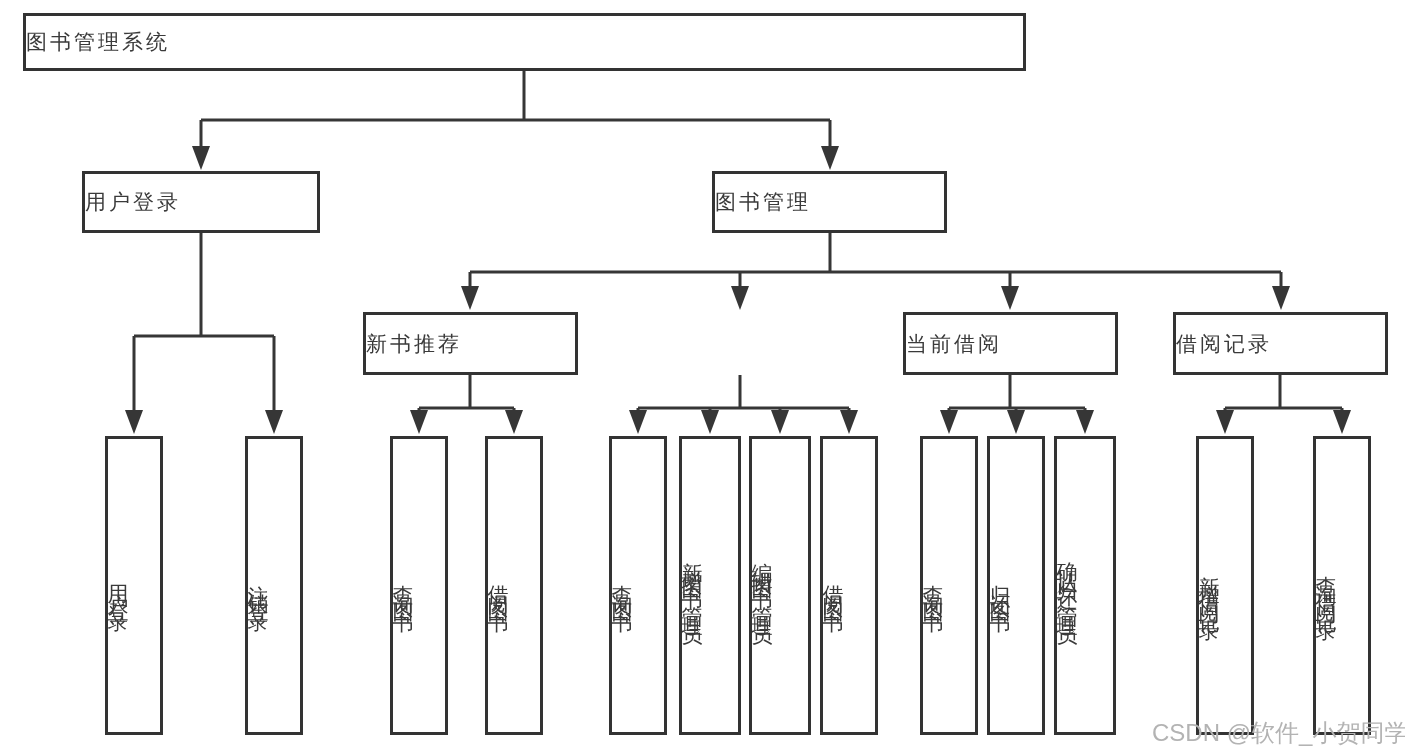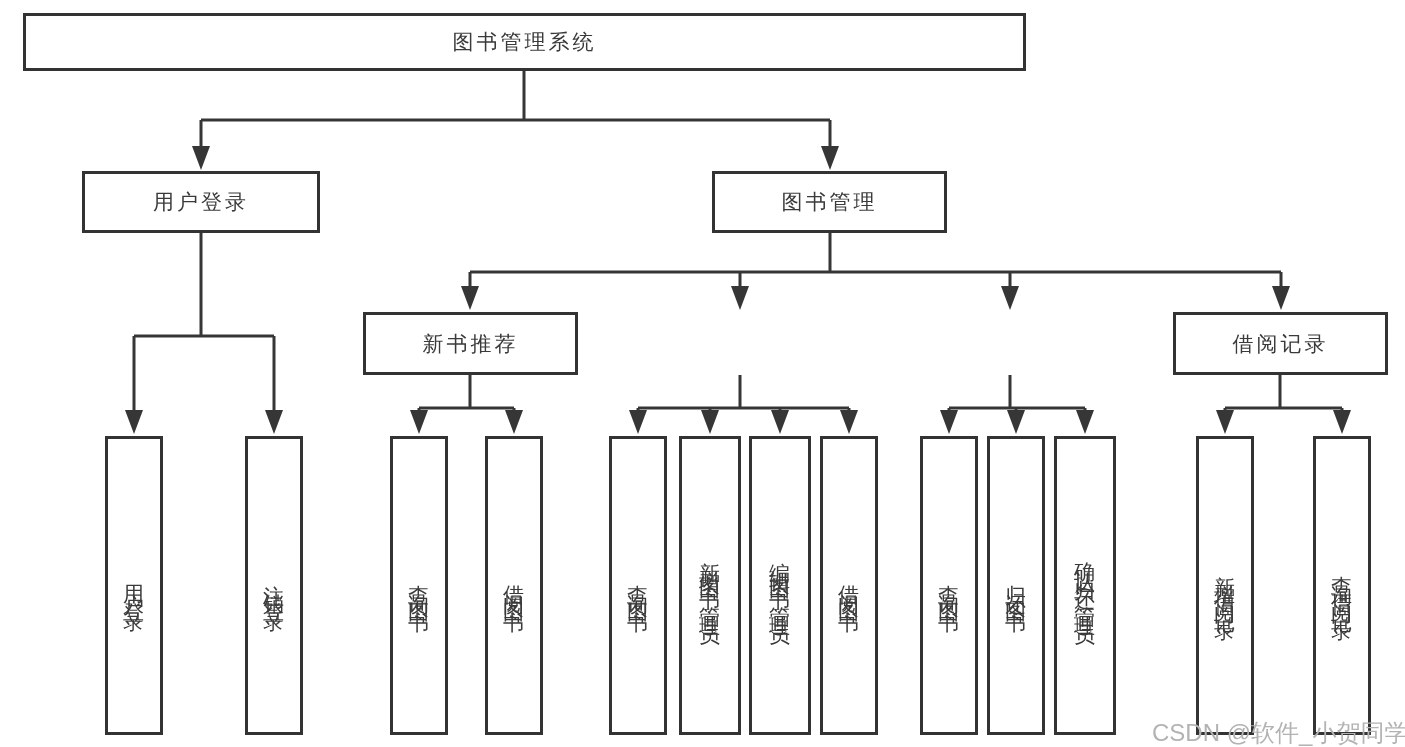--- a/index.html
+++ b/index.html
@@ -32,21 +32,21 @@
     fill: #363636;
     stroke: none;
   }
   .box {
     position: absolute;
     box-sizing: border-box;
     border: 3px solid #333333;
     background: #ffffff;
     display: flex;
     align-items: center;
-    justify-content: center;
+    justify-content: flex-start;
     text-align: center;
   }
   .box span {
     display: block;
   }
   .hlabel span {
     font-size: 21px;
     letter-spacing: 3px;
     white-space: nowrap;
   }
@@ -115,20 +115,23 @@
   <div class="box hlabel" style="left:82px; top:171px; width:238px; height:62px;">
     <span>用户登录</span>
   </div>
   <div class="box hlabel" style="left:363px; top:312px; width:215px; height:63px;">
     <span>新书推荐</span>
   </div>
 
   <div class="box hlabel" style="left:712px; top:171px; width:235px; height:62px;">
     <span>图书管理</span>
   </div>
+  <div class="box hlabel" style="left:903px; top:312px; width:215px; height:63px;">
+    <span>当前借阅</span>
+  </div>
   <div class="box hlabel" style="left:1173px; top:312px; width:215px; height:63px;">
     <span>借阅记录</span>
   </div>
 
   <div class="box leaf" style="left:105px; top:436px; width:58px; height:299px;">
     <span>用户登录</span>
   </div>
   <div class="box leaf" style="left:245px; top:436px; width:58px; height:299px;">
     <span>注销登录</span>
   </div>

